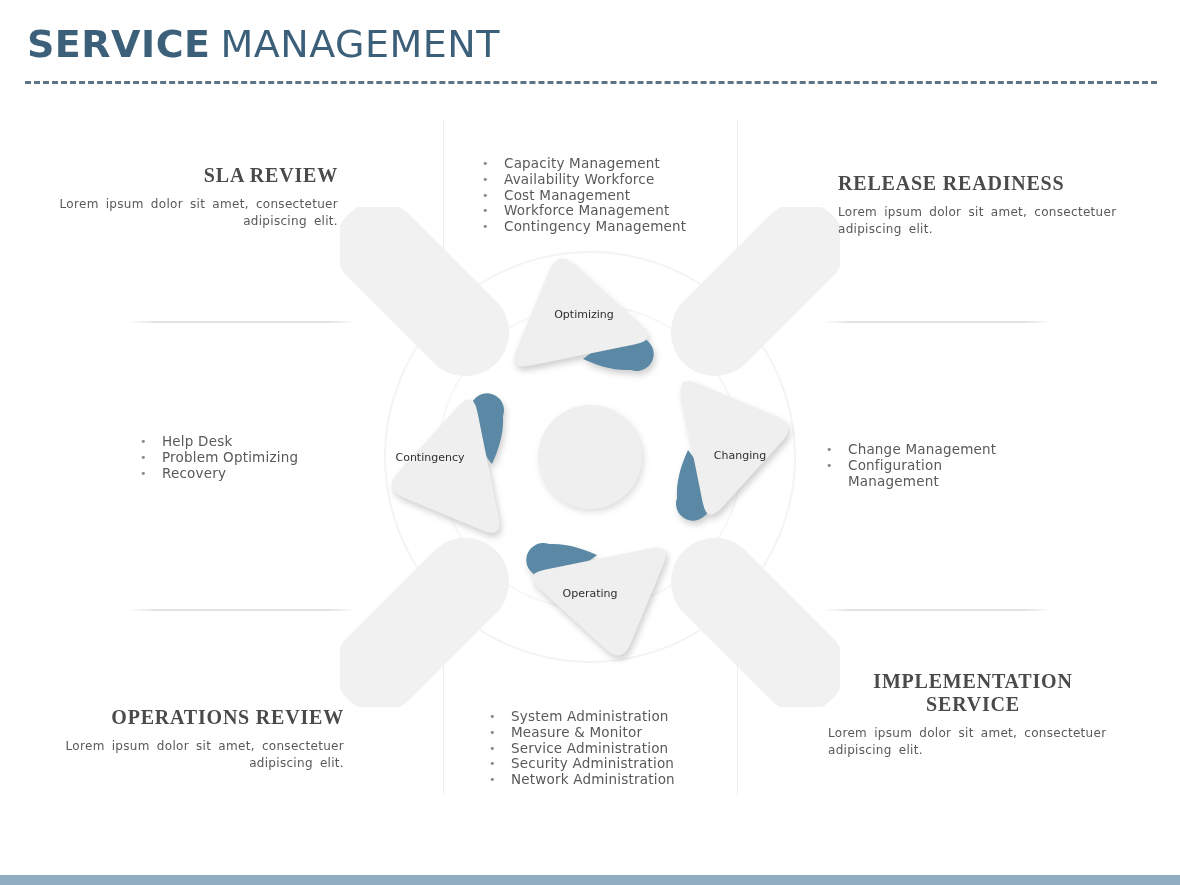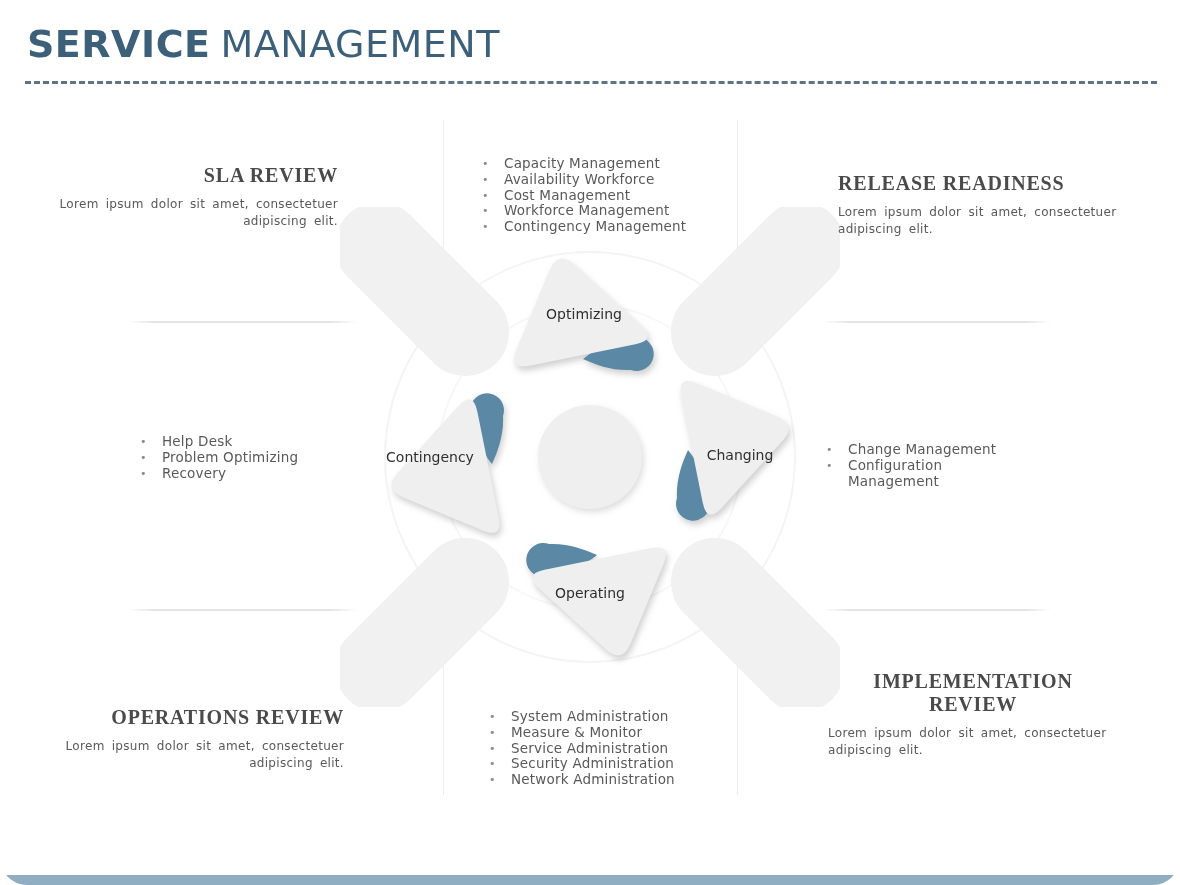--- a/index.html
+++ b/index.html
@@ -1,17 +1,17 @@
 <!DOCTYPE html>
 <html style="--color-title: #3C607A; --color-rule: #5E7384; --color-accent: #5B89A5; --color-shape: #EFEFEF; --color-heading-text: #4A4A4A; --color-body-text: #595959; --color-footer-bar: #8FAEC1;"><head>
 <meta charset="utf-8">
 <style>
   html,body{margin:0;padding:0;background:#ffffff;}
   body{font-family:"DejaVu Sans","Liberation Sans",sans-serif;}
-  #slide{position:relative;width:1180px;height:885px;background:#fff;overflow:hidden;border-radius:27px;}
+  #slide{position:relative;width:1180px;height:885px;background:#fff;overflow:hidden;}
 
   
   .title{position:absolute;left:27px;top:22px;font-size:38px;color:var(--color-title);letter-spacing:.5px;white-space:nowrap;}
   .title .em{font-weight:700;}
   .title .rest{font-weight:400;margin-left:10px;}
   .title-rule{position:absolute;left:25px;right:23px;top:81px;border-top:3px dashed var(--color-rule);height:0;}
 
   
   .vline{position:absolute;width:1px;background:#ededed;}
   .hline{position:absolute;height:2px;background:linear-gradient(to right,rgba(227,227,227,0),#e3e3e3 12%,#e3e3e3 88%,rgba(227,227,227,0));}
@@ -34,21 +34,21 @@
   #diagram-svg{position:absolute;left:340px;top:207px;width:500px;height:500px;}
   .ring{fill:none;stroke:#f4f4f4;stroke-width:2;}
   .ring2{fill:none;stroke:#f7f7f7;stroke-width:2;}
   .arm{fill:#f1f1f1;}
   .tri{fill:var(--color-shape);}
   .drop{fill:var(--color-accent);}
   .hub{fill:var(--color-shape);}
   .petal-shadow{filter:drop-shadow(2px 4px 3px rgba(100,100,100,.30));}
   .hub-shadow{filter:drop-shadow(2px 3px 3px rgba(120,120,120,.25));}
 
-  .node-label{position:absolute;transform:translate(-50%,-50%);font-size:14px;color:#2e2e2e;white-space:nowrap;}
+  .node-label{position:absolute;transform:translate(-50%,-50%);font-size:11px;color:#2e2e2e;white-space:nowrap;}
 
   
   .footer-bar{position:absolute;left:0;right:0;bottom:0;height:10px;background:var(--color-footer-bar);}
 </style>
 </head>
 <body>
 
 <div id="slide">
 
   <div class="title">
@@ -187,18 +187,18 @@
         <span class="dot">•</span>
         <span class="bullet-text">Security Administration</span>
       </div>
       <div class="bullet-row">
         <span class="dot">•</span>
         <span class="bullet-text">Network Administration</span>
       </div>
     </div>
 
   <div class="block align-left head-center" style="left:828px;top:670px;width:290px;">
-    <h3>IMPLEMENTATION REVIEW</h3>
+    <h3>IMPLEMENTATION SERVICE</h3>
     <p>Lorem ipsum dolor sit amet, consectetuer adipiscing elit.</p>
   </div>
 
   <div class="footer-bar"></div>
 </div>
 
 </body></html>

